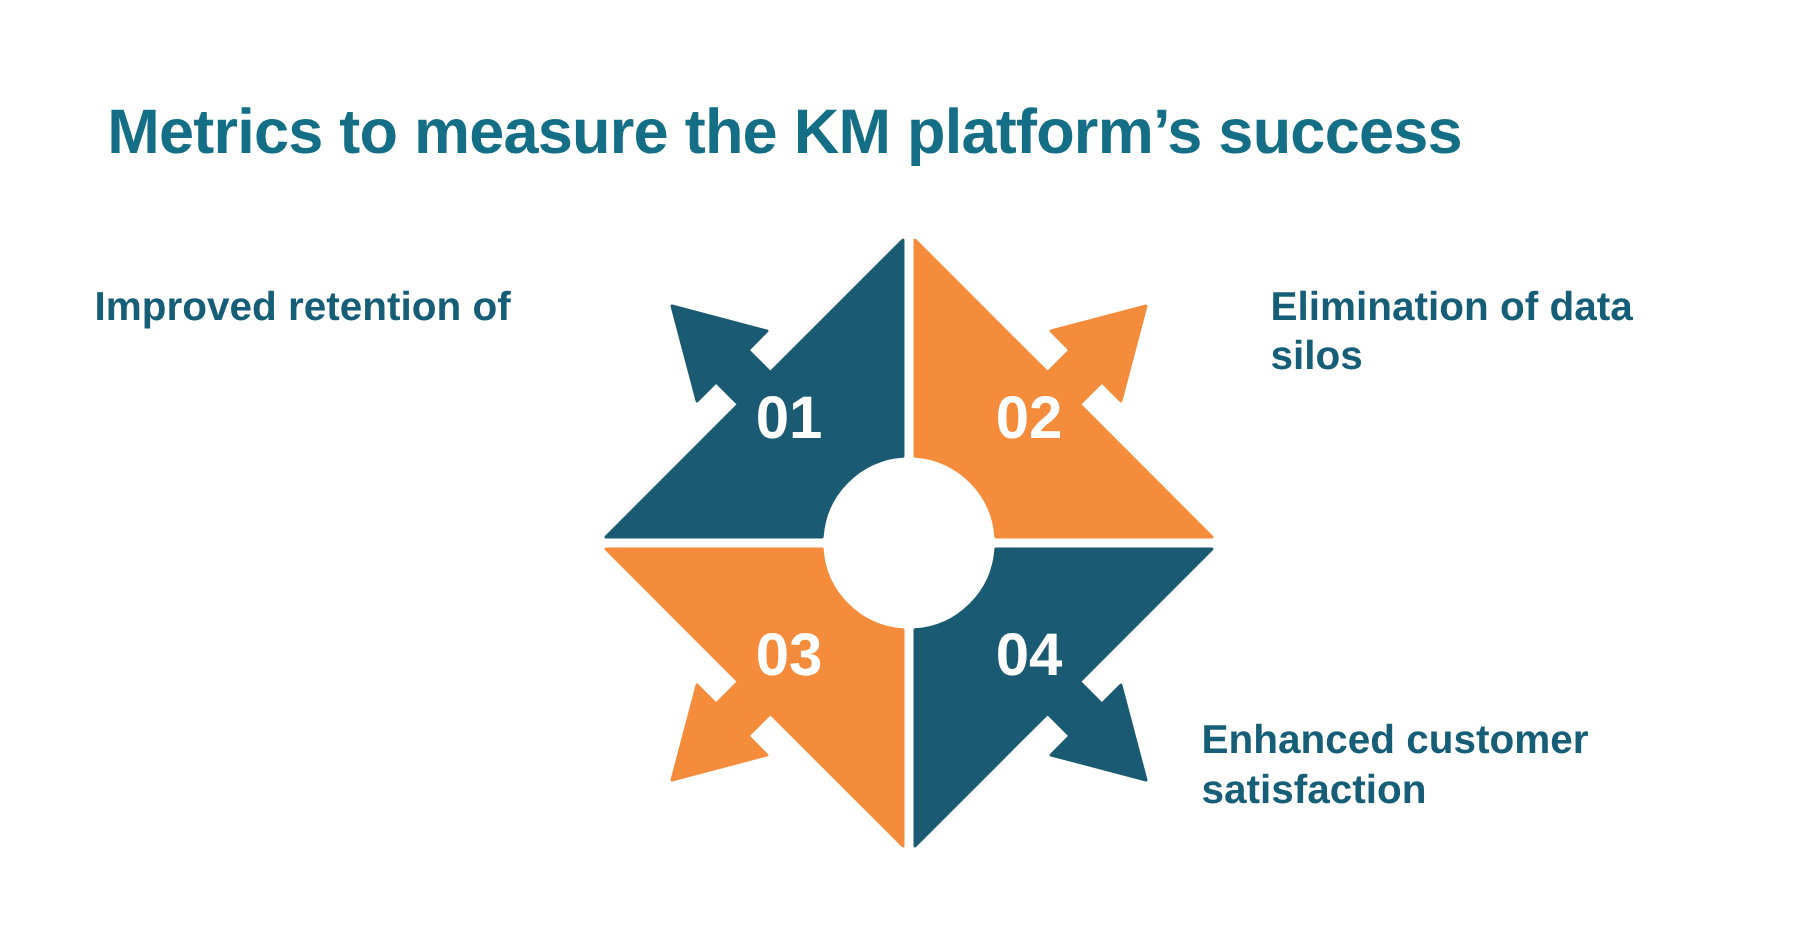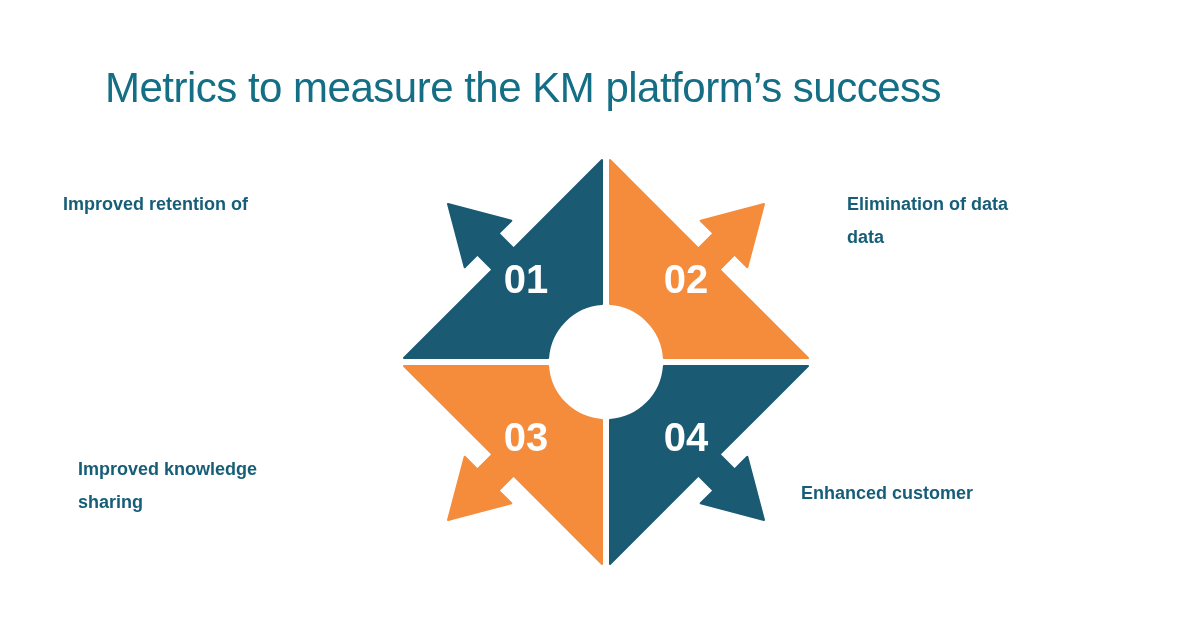--- a/index.html
+++ b/index.html
@@ -11,27 +11,27 @@
     overflow: hidden;
     font-family: "Liberation Sans", "DejaVu Sans", sans-serif;
   }
   .title {
     position: absolute;
     top: 64px;
     left: 0;
     width: 1046px;
     text-align: center;
     font-size: 42px;
-    font-weight: normal;
+    font-weight: bold;
     letter-spacing: -0.5px;
     color: #146E85;
   }
   .label {
     position: absolute;
-    font-size: 18px;
+    font-size: 27px;
     font-weight: bold;
     color: #165E78;
     line-height: 33px;
     white-space: nowrap;
   }
   .label-1 { left: 63px;  top: 188px; }
   .label-2 { left: 815px; top: 188px; margin-left: 32px; }
   .label-3 { left: 78px;  top: 453px; }
   .label-4 { left: 801px; top: 453px; margin-top: 24px; }
   .label span { display: block; }
@@ -54,30 +54,27 @@
 <div class="canvas">
 
   <div class="title">Metrics to measure the KM platform’s success</div>
 
   <div class="label label-1">
     <span>Improved retention of</span>
   </div>
 
   <div class="label label-2">
     <span>Elimination of data</span>
-    <span>data</span>
+    <span>silos</span>
   </div>
 
-  <div class="label label-3">
-    <span>Improved knowledge</span>
-    <span>sharing</span>
-  </div>
 
   <div class="label label-4">
     <span>Enhanced customer</span>
+    <span>satisfaction</span>
   </div>
 
   <svg class="diagram" viewBox="-206 -210 412 420" xmlns="http://www.w3.org/2000/svg">
     <defs>
 
       <path id="quad" d="M -158 -158
                L -94.7 -141.3
                L -107.4 -128.6
                L -92.4 -113.6
                L -4 -202

